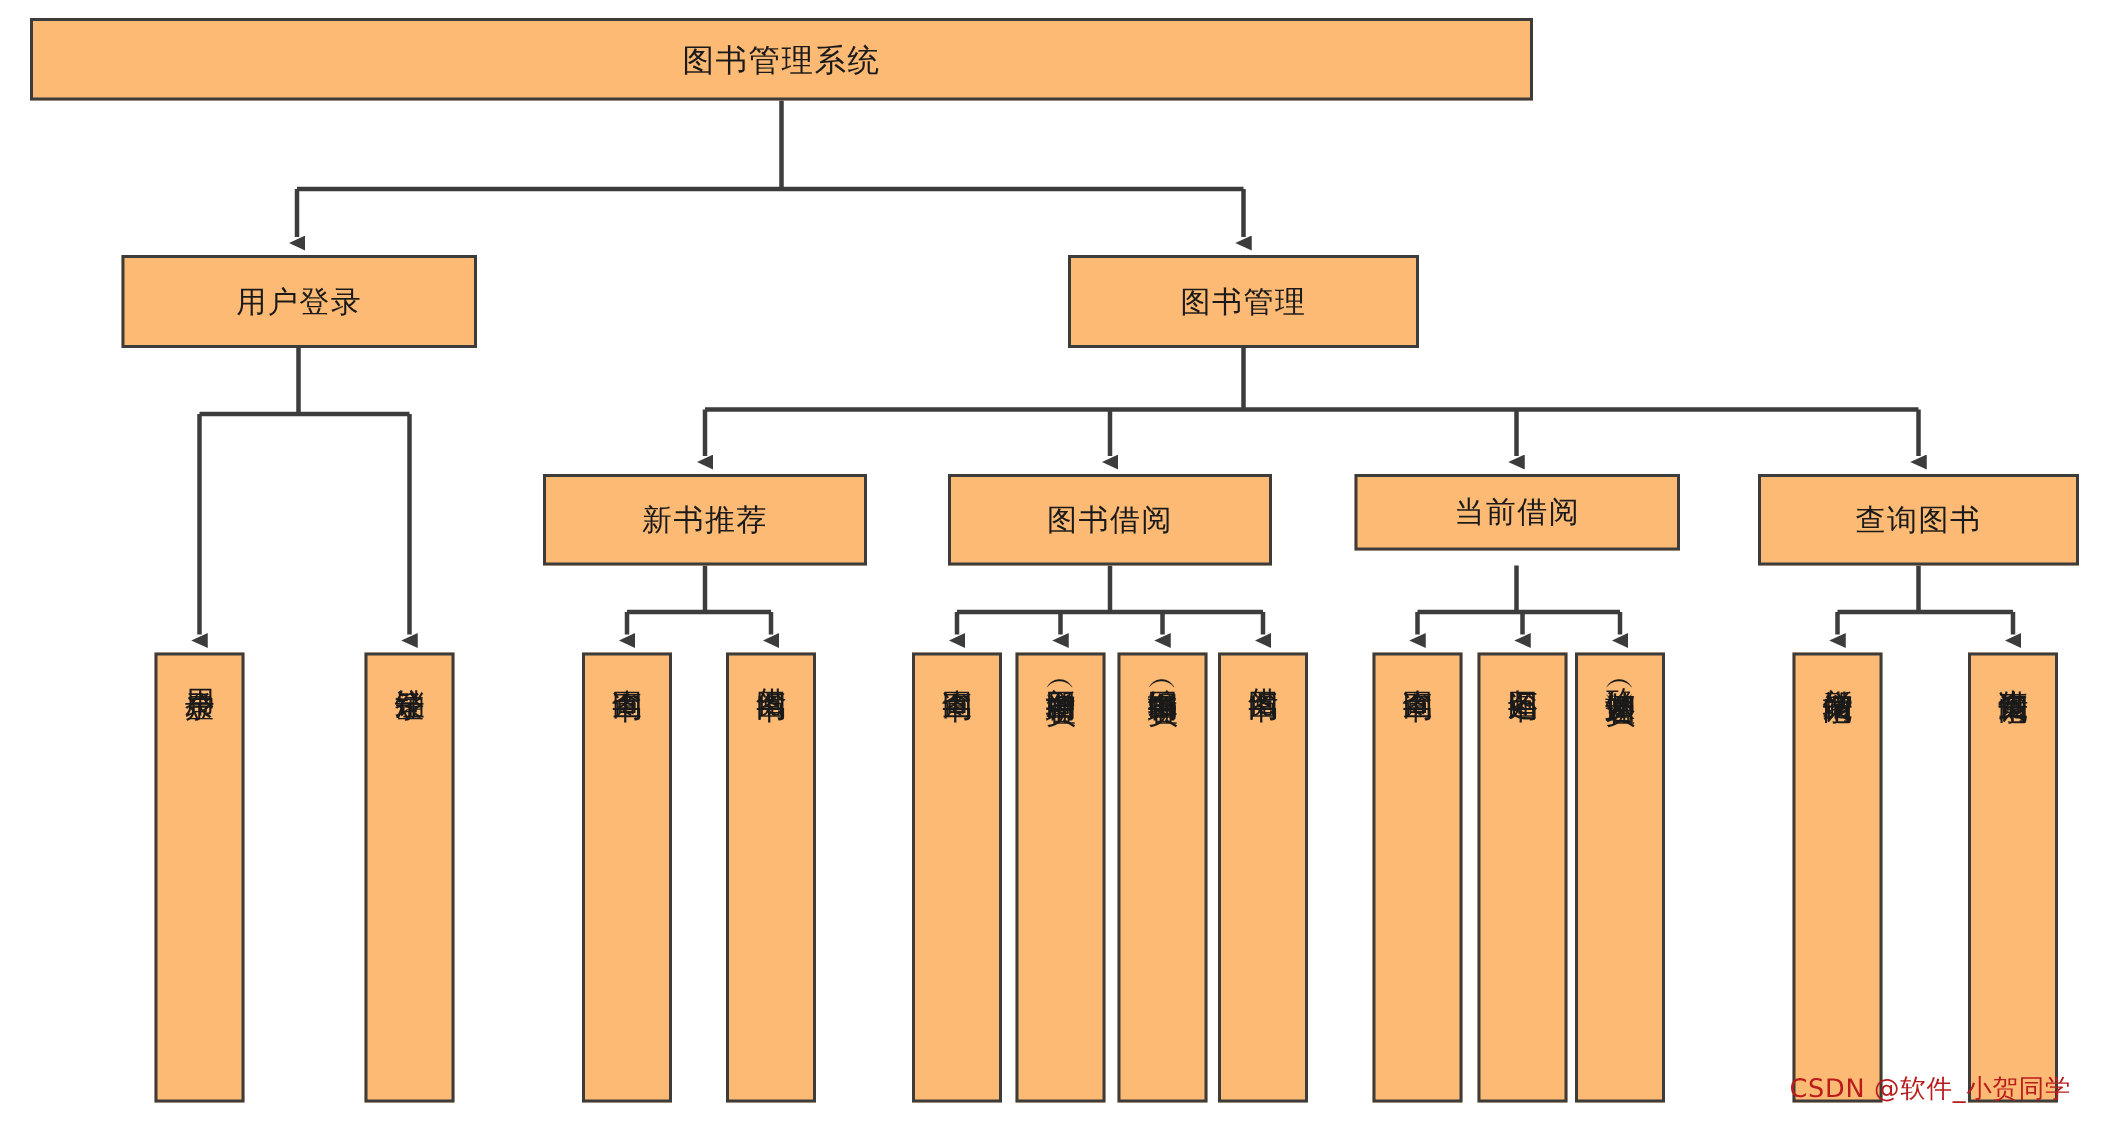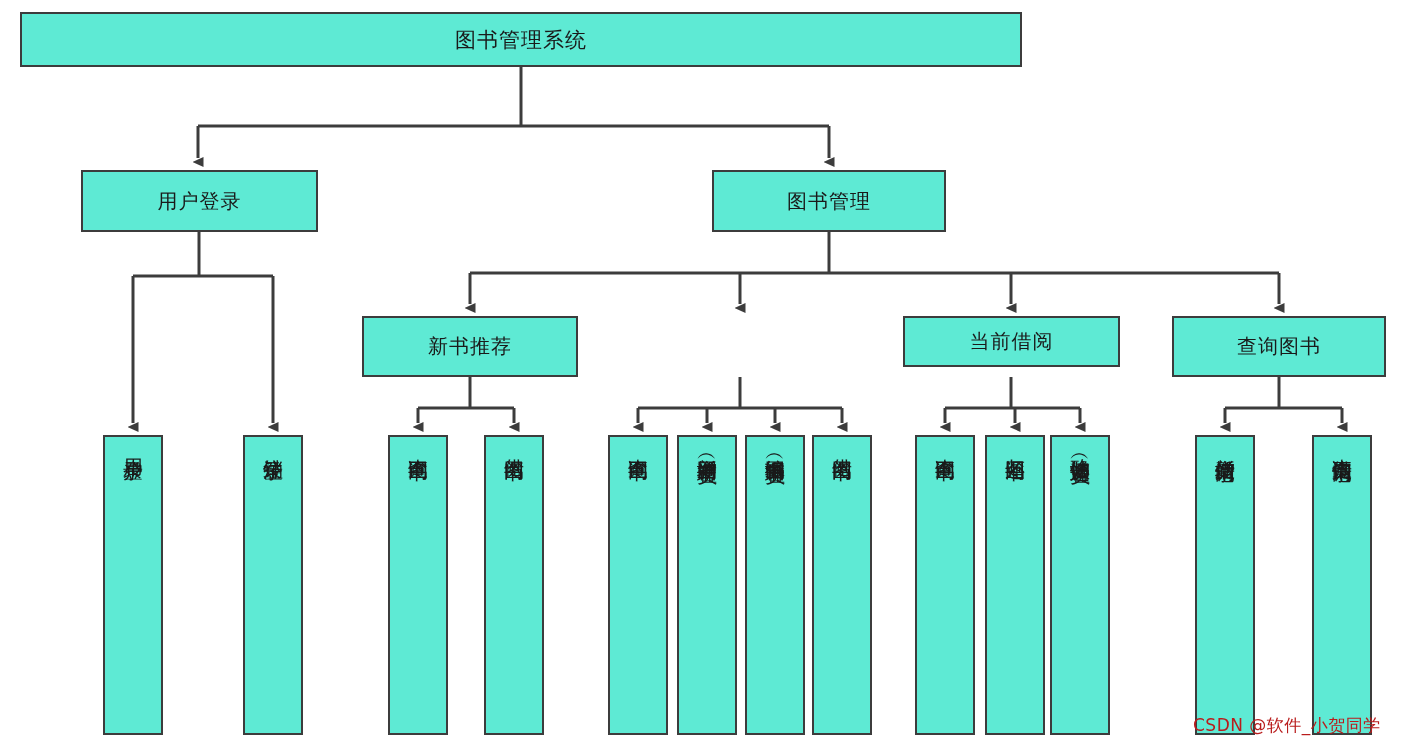--- a/index.html
+++ b/index.html
@@ -13,21 +13,21 @@
   #canvas {
     position: relative;
     width: 1405px;
     height: 747px;
     background: #ffffff;
     overflow: hidden;
   }
   .node {
     position: absolute;
     box-sizing: border-box;
-    background: #5eead4;
+    background: #fdba74;
     border: 2px solid #3c3c3c;
     display: flex;
     align-items: center;
     justify-content: center;
     color: #1a1a1a;
   }
   .node.level0 {
     font-size: 21px;
   }
   .node.level1 {
@@ -132,20 +132,23 @@
   <div class="node level1" style="left:81px; top:170px; width:237px; height:62px;">
     <span class="htext">用户登录</span>
   </div>
   <div class="node level1" style="left:712px; top:170px; width:234px; height:62px;">
     <span class="htext">图书管理</span>
   </div>
 
   <div class="node level2" style="left:362px; top:316px; width:216px; height:61px;">
     <span class="htext">新书推荐</span>
   </div>
+  <div class="node level2" style="left:632px; top:316px; width:216px; height:61px;">
+    <span class="htext">图书借阅</span>
+  </div>
   <div class="node level2" style="left:903px; top:316px; width:217px; height:51px;">
     <span class="htext">当前借阅</span>
   </div>
   <div class="node level2" style="left:1172px; top:316px; width:214px; height:61px;">
     <span class="htext">查询图书</span>
   </div>
 
   <div class="node leaf" style="left:103px; top:435px; width:60px; height:300px;">
     <span class="vtext">用户登录</span>
   </div>

